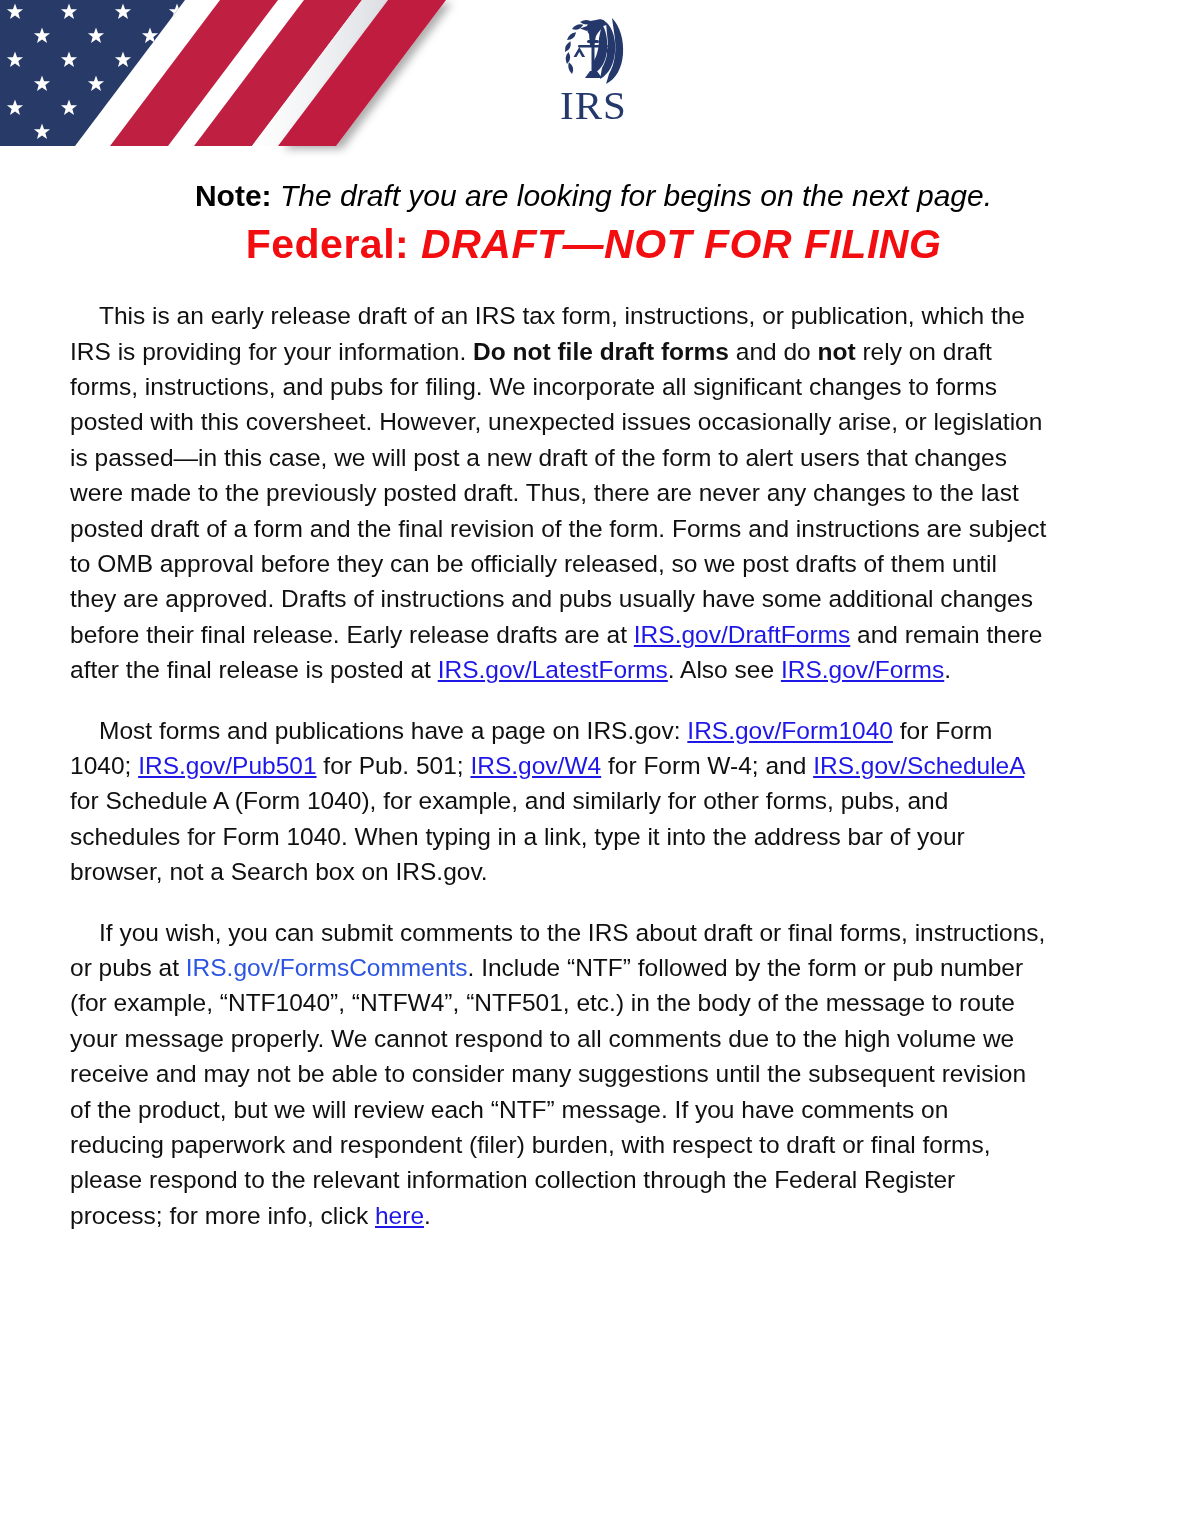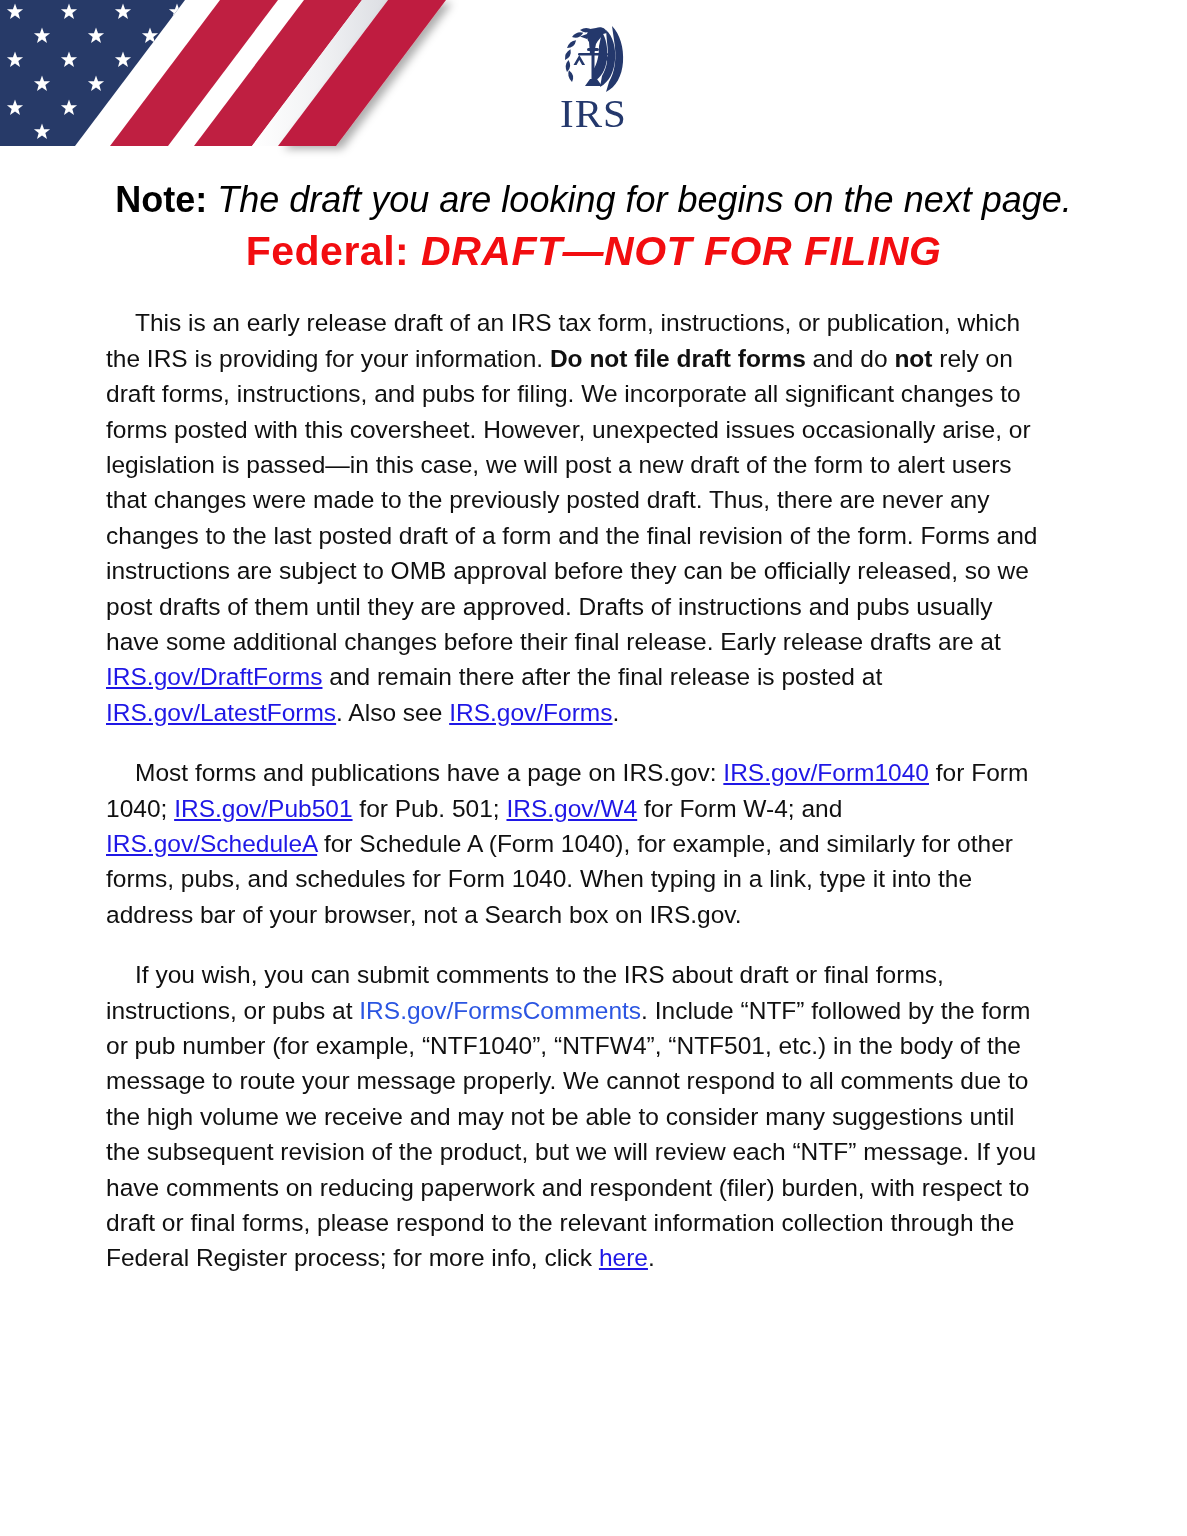--- a/index.html
+++ b/index.html
@@ -10,37 +10,37 @@
   }
   :root{
     --navy:#24386c; --flag-blue:#273a68; --flag-red:#bf1f41;
     --caution:#f20d10; --link:#1f17e6; --link-plain:#2b55e2;
   }
   .header{position:relative;height:148px;}
   .flag{position:absolute;left:0;top:0;overflow:visible;}
   .f-blue{fill:var(--flag-blue);}
   .f-red{fill:var(--flag-red);}
   .logo{
-    position:absolute;left:50%;top:24px;transform:translateX(-50%);
+    position:absolute;left:50%;top:16px;transform:translateX(-50%);
     text-align:center;color:var(--navy);
   }
   .logo svg{display:block;margin:0 auto;}
   .logo-text{
     font-family:"Liberation Serif",serif;font-size:41px;line-height:1;
     letter-spacing:1px;margin-top:-3px;color:var(--navy);
   }
-  .note-line{text-align:center;margin-top:30px;font-size:36px;line-height:1.2;color:#000;}
+  .note-line{text-align:center;margin-top:30px;font-size:30px;line-height:1.2;color:#000;}
   .note-label{font-weight:bold;}
   .note-text{font-style:italic;}
   .caution-line{
     text-align:center;margin-top:7px;font-size:41px;line-height:1.15;
     font-weight:bold;color:var(--caution);letter-spacing:.5px;
   }
   .caution-text{font-style:italic;text-align:right;}
-  .content{padding:30px 138px 0 106px;font-size:24.5px;line-height:35.4px;}
+  .content{padding:30px 138px 0 70px;font-size:24.5px;line-height:35.4px;}
   .content p{margin:0 0 25px 0;text-indent:29px;}
   .b{font-weight:bold;}
   a.link{color:var(--link);text-decoration:underline;cursor:pointer;}
   a.link-plain{color:var(--link-plain);text-decoration:none;cursor:pointer;margin-top:8px;}
 </style>
 </head>
 <body>
 
 <div class="header">
 

